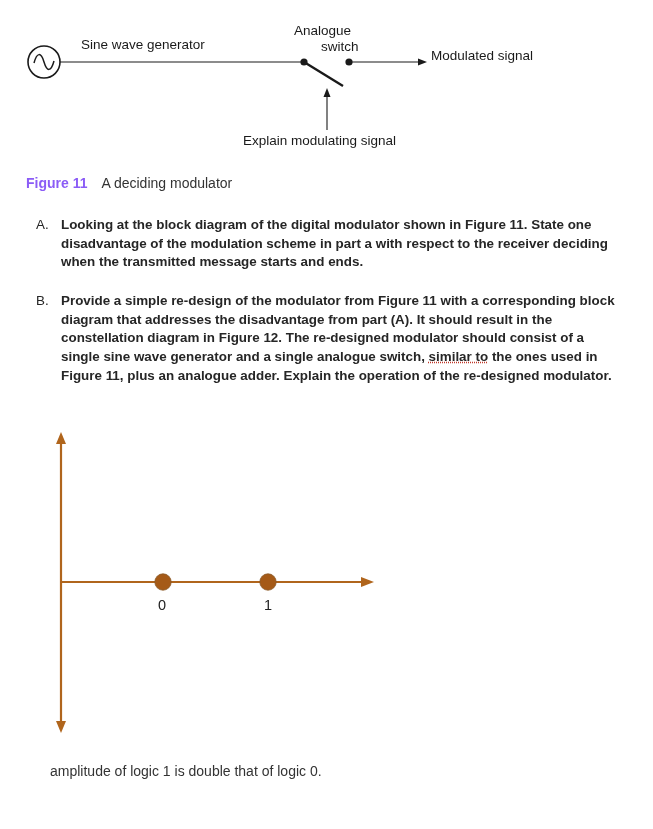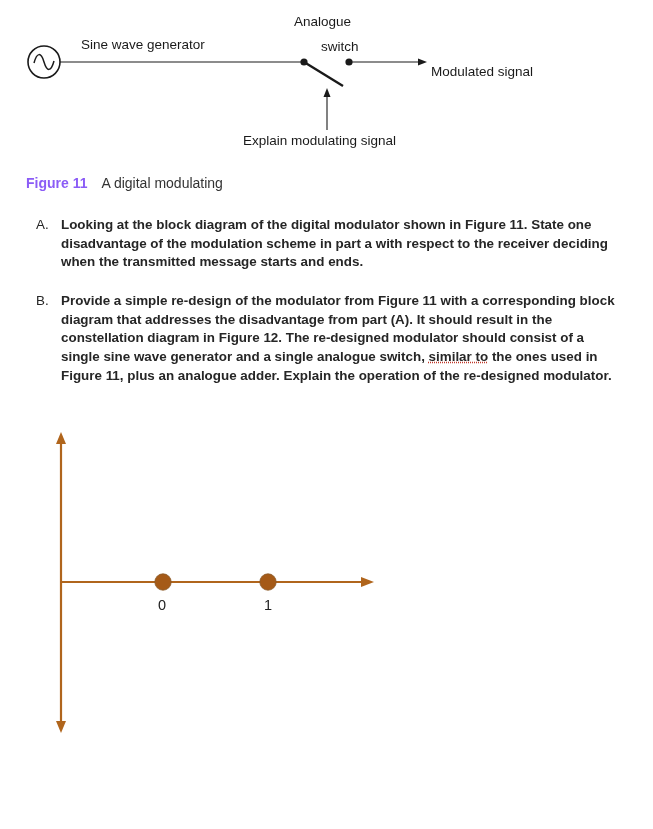--- a/index.html
+++ b/index.html
@@ -36,27 +36,27 @@
   </g>
 
   <line x1="349" y1="62" x2="420" y2="62" stroke="#1a1a1a" stroke-width="1.1"></line>
   <polygon points="427,62 418,58.5 418,65.5" fill="#1a1a1a"></polygon>
 
   <line x1="327" y1="130" x2="327" y2="95" stroke="#1a1a1a" stroke-width="1.1"></line>
   <polygon points="327,88 323.5,97 330.5,97" fill="#1a1a1a"></polygon>
 </svg>
 
 <div class="abs diagram-label" style="left:81px; top:37px;">Sine wave generator</div>
-<div class="abs diagram-label" style="left:294px; top:14px;">Analogue</div>
+<div class="abs diagram-label" style="left:294px; top:23px;">Analogue</div>
 <div class="abs diagram-label" style="left:321px; top:39px;">switch</div>
-<div class="abs diagram-label" style="left:431px; top:64px;">Modulated signal</div>
+<div class="abs diagram-label" style="left:431px; top:48px;">Modulated signal</div>
 <div class="abs diagram-label" style="left:243px; top:133px;">Explain modulating signal</div>
 
 <div class="abs caption" style="left:26px; top:175px;">
-  <b>Figure 11</b><span>A digital modulating</span>
+  <b>Figure 11</b><span>A deciding modulator</span>
 </div>
 
 <div class="q" style="top:216px;">
   <span class="letter">A.</span>
   <div class="body" style="width:565px;">Looking at the block diagram of the digital modulator shown in Figure 11. State one disadvantage of the modulation scheme in part a with respect to the receiver deciding when the transmitted message starts and ends.</div>
 </div>
 
 <div class="q" style="top:292px;">
   <span class="letter">B.</span>
   <div class="body" style="width:560px;">
@@ -73,13 +73,14 @@
     <polygon points="374,582 361,577 361,587" stroke="none"></polygon>
   </g>
   <circle cx="163" cy="582" r="8.2" fill="#a55a17" stroke="#8a5a2a" stroke-width="0.8"></circle>
   <circle cx="268" cy="582" r="8.2" fill="#a55a17" stroke="#8a5a2a" stroke-width="0.8"></circle>
 </svg>
 
 <div class="abs" style="left:158px; top:597px; font-size:14.5px; color:#222;">0</div>
 <div class="abs" style="left:264px; top:597px; font-size:14.5px; color:#222;">1</div>
 
 <div class="abs caption" style="left:50px; top:760px; line-height:22px;">
+  <div>amplitude of logic 1 is double that of logic 0.</div>
 </div>
 
 </body></html>

